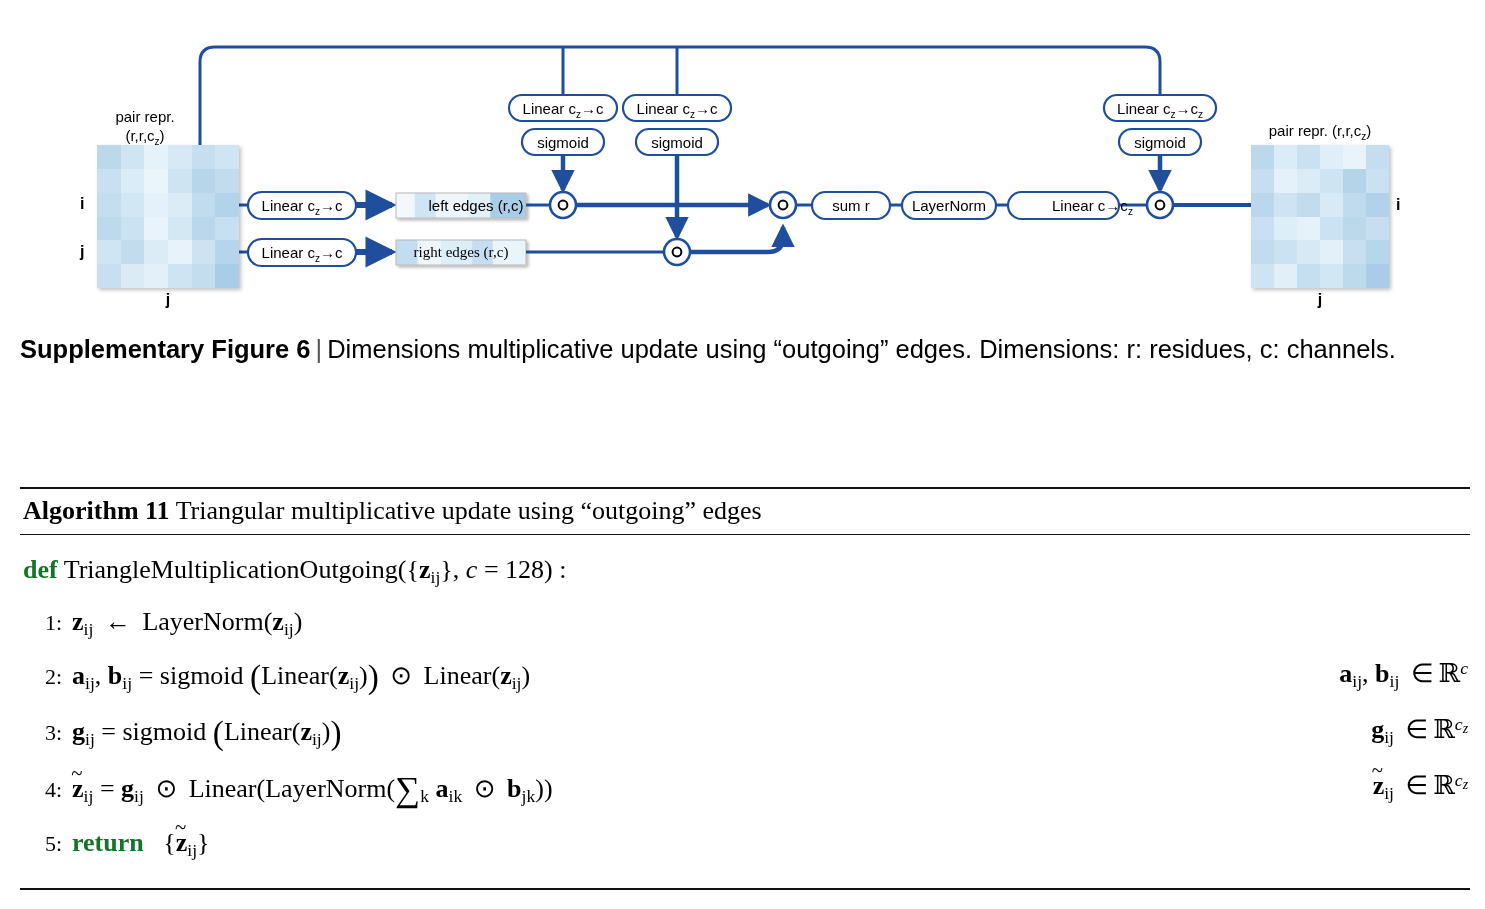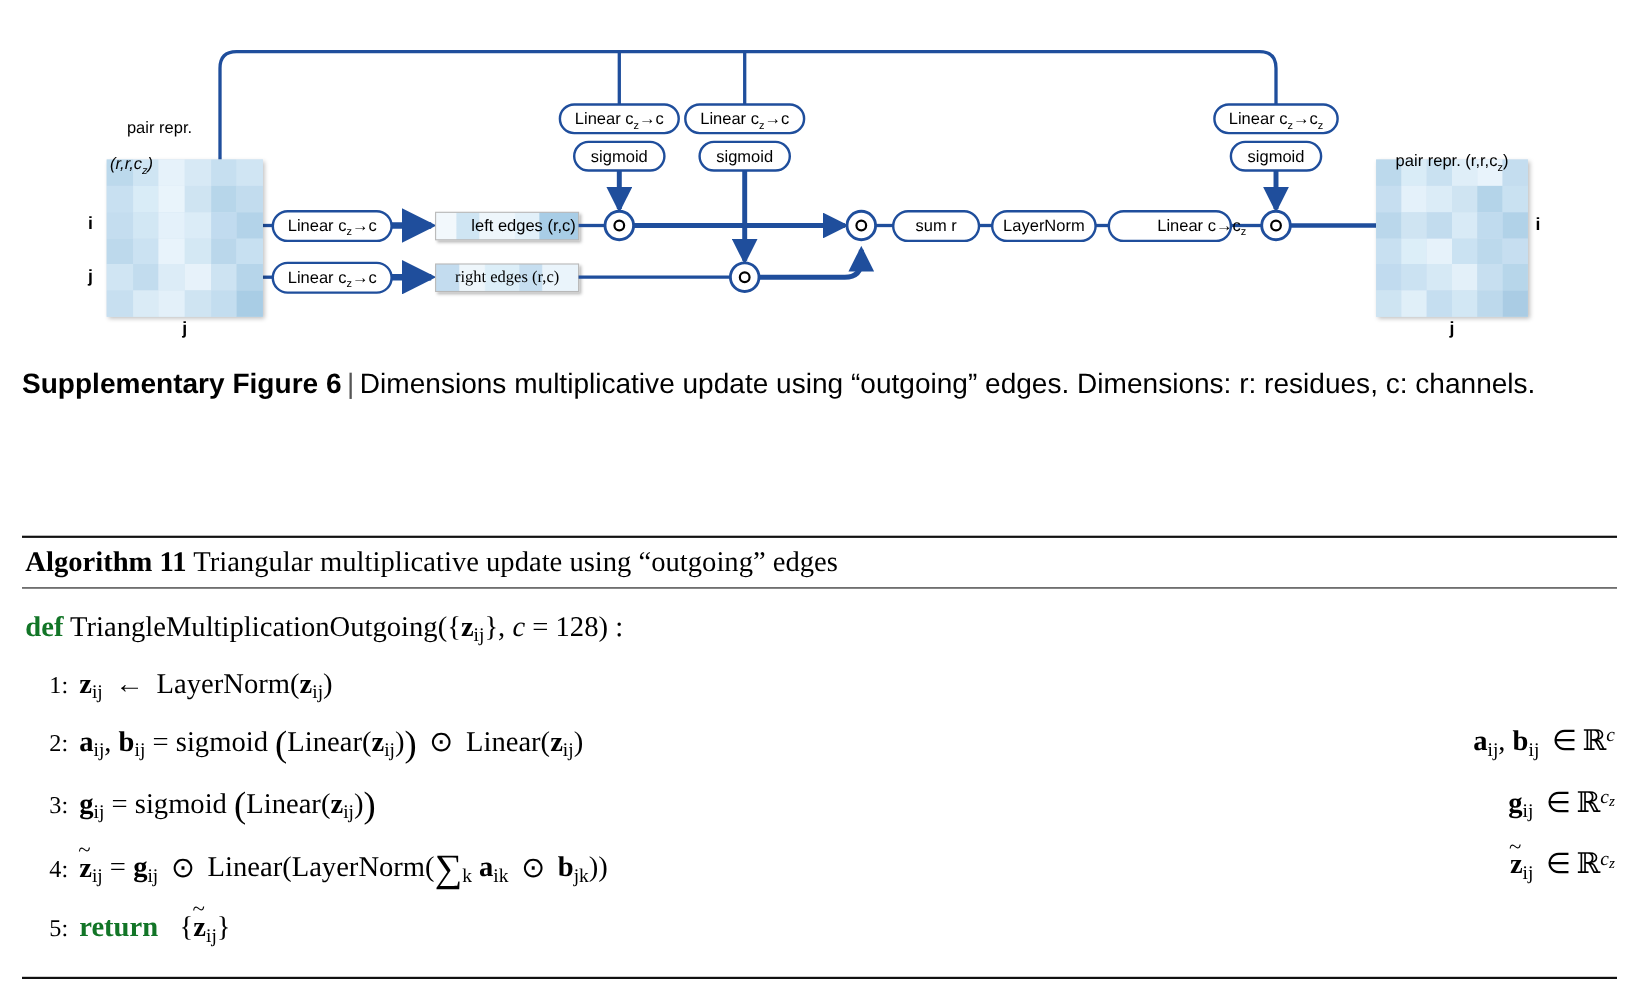--- a/index.html
+++ b/index.html
@@ -277,21 +277,21 @@
       <div class="cell" style="background: rgb(182, 213, 234);"></div>
       <div class="cell" style="background: rgb(199, 223, 240);"></div>
       <div class="cell" style="background: rgb(218, 235, 246);"></div>
       <div class="cell" style="background: rgb(227, 240, 249);"></div>
       <div class="cell" style="background: rgb(207, 228, 242);"></div>
       <div class="cell" style="background: rgb(195, 221, 239);"></div>
       <div class="cell" style="background: rgb(169, 205, 229);"></div>
     </div>
 
   <div class="fig-label" style="left:100px; top:108px; width:90px; text-align:center;">pair repr.</div>
-  <div class="fig-label" style="left:100px; top:141px; width:90px; text-align:left;font-style:italic;"><span>(r,r,c</span><sub style="font-size:10px;">z</sub><span>)</span></div>
+  <div class="fig-label" style="left:100px; top:127px; width:90px; text-align:center;"><span>(r,r,c</span><sub style="font-size:10px;">z</sub><span>)</span></div>
 
   <div class="fig-label bold-idx" style="left:80px; top:195px;">i</div>
   <div class="fig-label bold-idx" style="left:80px; top:243px;">j</div>
   <div class="fig-label bold-idx" style="left:97px; top:291px; width:142px; text-align:center;">j</div>
 
   <div class="pair-matrix" id="right-matrix" style="left:1251px; top:145px; width:138px; height:143px;
               grid-template-columns: repeat(6, 1fr); grid-template-rows: repeat(6, 1fr);">
       <div class="cell" style="background: rgb(188, 217, 236);"></div>
       <div class="cell" style="background: rgb(217, 236, 247);"></div>
       <div class="cell" style="background: rgb(201, 225, 241);"></div>
@@ -323,21 +323,21 @@
       <div class="cell" style="background: rgb(199, 223, 240);"></div>
       <div class="cell" style="background: rgb(183, 214, 234);"></div>
       <div class="cell" style="background: rgb(206, 228, 242);"></div>
       <div class="cell" style="background: rgb(224, 239, 248);"></div>
       <div class="cell" style="background: rgb(197, 222, 240);"></div>
       <div class="cell" style="background: rgb(210, 231, 244);"></div>
       <div class="cell" style="background: rgb(189, 217, 236);"></div>
       <div class="cell" style="background: rgb(170, 204, 228);"></div>
     </div>
 
-  <div class="fig-label" style="left:1251px; top:138px; width:138px; text-align:center;"><span>pair repr. (r,r,c</span><sub style="font-size:10px;">z</sub><span>)</span></div>
+  <div class="fig-label" style="left:1251px; top:122px; width:138px; text-align:center;"><span>pair repr. (r,r,c</span><sub style="font-size:10px;">z</sub><span>)</span></div>
 
   <div class="fig-label bold-idx" style="left:1396px; top:196px;">i</div>
   <div class="fig-label bold-idx" style="left:1251px; top:291px; width:138px; text-align:center;">j</div>
 
   <div class="fig-label" style="left:248px; top:197px; width:108px; text-align:center;"><span>Linear c</span><sub style="font-size:10px;">z</sub><span>→c</span></div>
 
   <div class="fig-label" style="left:248px; top:244px; width:108px; text-align:center;"><span>Linear c</span><sub style="font-size:10px;">z</sub><span>→c</span></div>
 
   <div class="fig-label" style="left:509px; top:100px; width:108px; text-align:center;"><span>Linear c</span><sub style="font-size:10px;">z</sub><span>→c</span></div>
 

